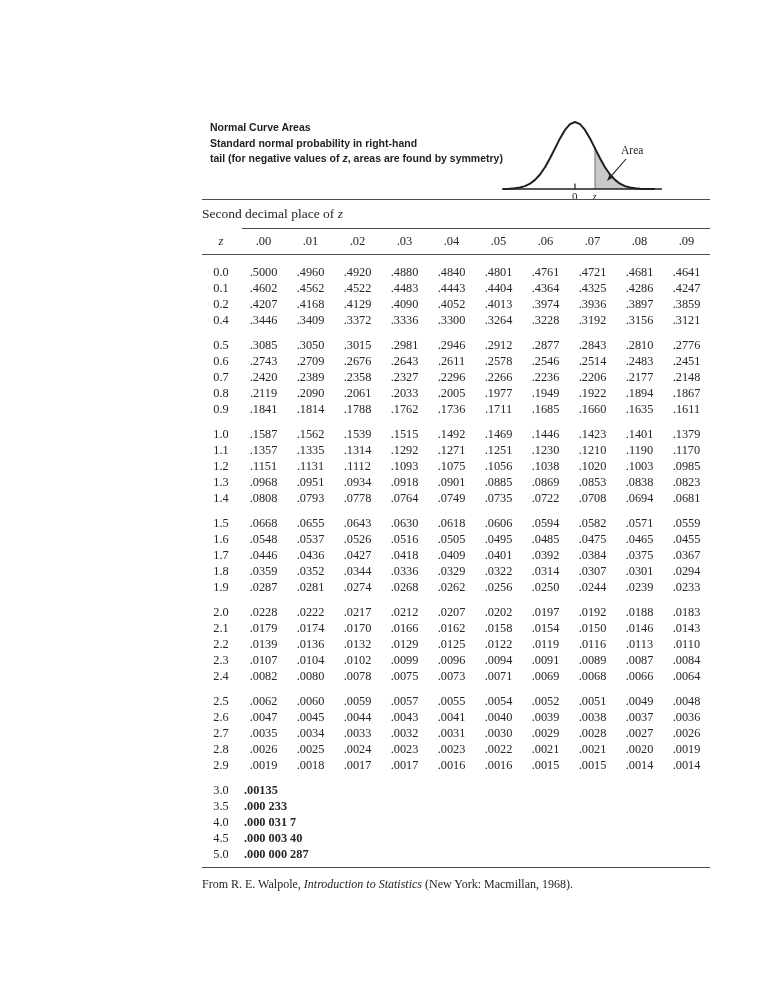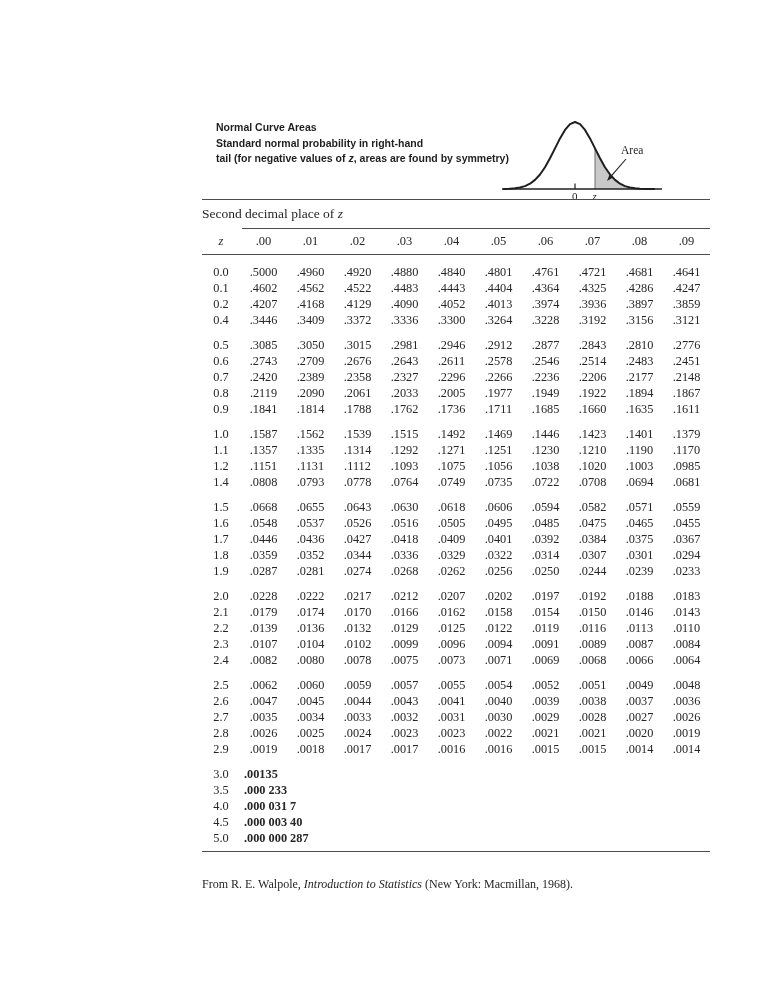--- a/index.html
+++ b/index.html
@@ -6,21 +6,21 @@
   body{
     width:768px;height:994px;background:#ffffff;position:relative;overflow:hidden;
     font-family:"Liberation Serif","DejaVu Serif",serif;color:#262626;
     -webkit-font-smoothing:antialiased;
   }
   .it{font-style:italic;}
   .bi{font-style:italic;font-weight:bold;}
 
   
   .caption{
-    position:absolute;left:216px;top:120px;width:300px;
+    position:absolute;left:210px;top:120px;width:300px;
     font-family:"Liberation Sans","DejaVu Sans",sans-serif;
     font-weight:bold;font-size:10.5px;line-height:15.5px;color:#1f1f1f;
   }
 
   
   .figure{position:absolute;left:502px;top:111px;width:164px;height:95px;}
   .figure svg{display:block;}
 
   
   .tbl{position:absolute;left:202px;top:199px;width:508px;}
@@ -257,20 +257,33 @@
           <div class="vc">.1112</div>
           <div class="vc">.1093</div>
           <div class="vc">.1075</div>
           <div class="vc">.1056</div>
           <div class="vc">.1038</div>
           <div class="vc">.1020</div>
           <div class="vc">.1003</div>
           <div class="vc">.0985</div>
         </div>
         <div class="row">
+          <div class="zc">1.3</div>
+          <div class="vc">.0968</div>
+          <div class="vc">.0951</div>
+          <div class="vc">.0934</div>
+          <div class="vc">.0918</div>
+          <div class="vc">.0901</div>
+          <div class="vc">.0885</div>
+          <div class="vc">.0869</div>
+          <div class="vc">.0853</div>
+          <div class="vc">.0838</div>
+          <div class="vc">.0823</div>
+        </div>
+        <div class="row">
           <div class="zc">1.4</div>
           <div class="vc">.0808</div>
           <div class="vc">.0793</div>
           <div class="vc">.0778</div>
           <div class="vc">.0764</div>
           <div class="vc">.0749</div>
           <div class="vc">.0735</div>
           <div class="vc">.0722</div>
           <div class="vc">.0708</div>
           <div class="vc">.0694</div>

